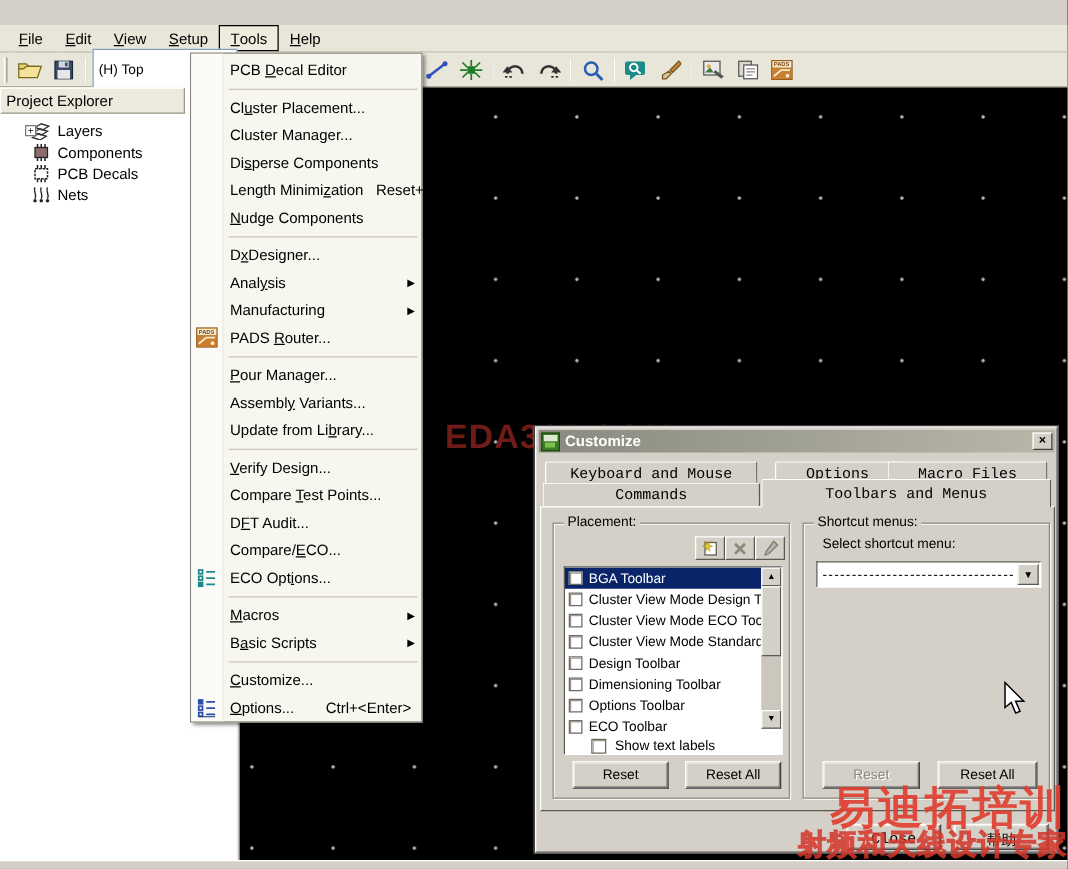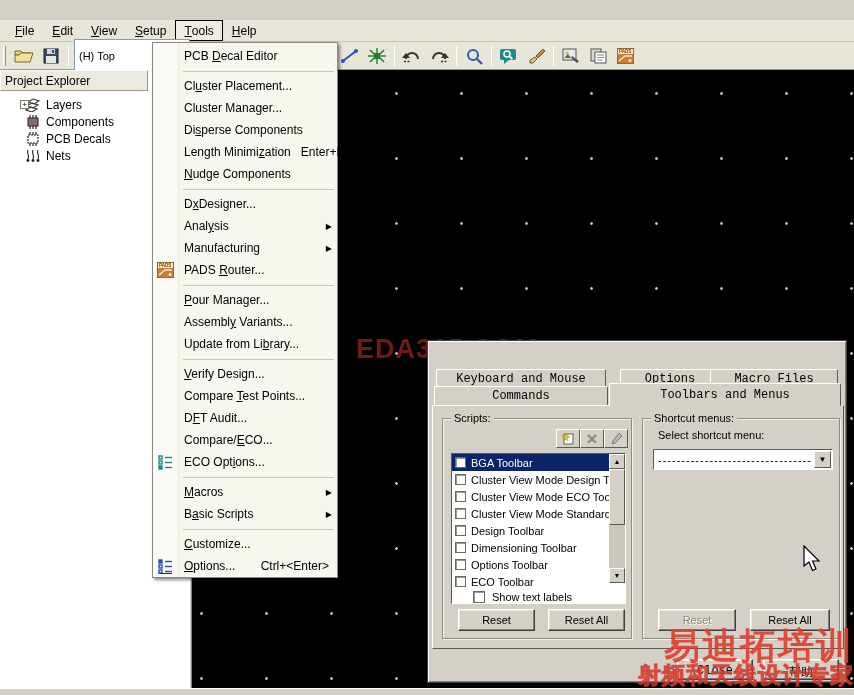--- a/index.html
+++ b/index.html
@@ -362,21 +362,21 @@
         <span class="m-label">Cl<span style="text-decoration: underline;">u</span>ster Placement...</span>
       </div>
       <div class="menu-item">
         <span class="m-label">Cluster Mana<span style="text-decoration: underline;">g</span>er...</span>
       </div>
       <div class="menu-item">
         <span class="m-label">Di<span style="text-decoration: underline;">s</span>perse Components</span>
       </div>
       <div class="menu-item">
         <span class="m-label">Length Minimi<span style="text-decoration: underline;">z</span>ation</span>
-        <span class="m-accel">Enter+M</span>
+        <span class="m-accel">Reset+M</span>
       </div>
       <div class="menu-item">
         <span class="m-label"><span style="text-decoration: underline;">N</span>udge Components</span>
       </div>
       <div class="menu-sep"></div>
       <div class="menu-item">
         <span class="m-label">D<span style="text-decoration: underline;">x</span>Designer...</span>
       </div>
       <div class="menu-item">
         <span class="m-label">Anal<span style="text-decoration: underline;">y</span>sis</span>
@@ -462,33 +462,38 @@
             </g>
             <line x1="2" y1="15.5" x2="15" y2="15.5" stroke="#16306e" stroke-width="1"></line>
           </svg>
         </span>
         <span class="m-label"><span style="text-decoration: underline;">O</span>ptions...</span>
         <span class="m-accel">Ctrl+&lt;Enter&gt;</span>
       </div>
     </div>
 
   <div id="dialog">
+    <div id="dlg-titlebar">
+      <span class="pads-glyph"></span>
+      <span id="dlg-title-text">Customize</span>
+      <div id="dlg-close">×</div>
+    </div>
 
     <div id="tabs">
         <div class="tab back" style="left: 8px; width: 170px;">Keyboard and Mouse</div>
         <div class="tab back" style="left: 192px; width: 100px;">Options</div>
         <div class="tab back" style="left: 282px; width: 128px;">Macro Files</div>
         <div class="tab front" style="left: 6px; width: 174px;">Commands</div>
         <div class="tab front active" style="left: 181px; width: 232px;">Toolbars and Menus</div>
       </div>
 
     <div id="tab-body">
 
       <div class="groupbox" style="left:9px; top:12px; width:190px; height:221px;">
-        <span class="group-label">Scripts:</span>
+        <span class="group-label">Placement:</span>
 
         <div class="mini-btn" style="left:113px; top:10px;">
           <svg width="14" height="13" viewBox="0 0 14 13">
             <rect x="3" y="2" width="9" height="10" fill="#fff" stroke="#5a5a50"></rect>
             <path d="M1 5 L4 4 L3 1 L5 3 L7 1 L6 4 L9 5 L6 6 L7 9 L5 7 L3 9 L4 6 Z" fill="#e8c832" stroke="#a08618" stroke-width=".5"></path>
           </svg>
         </div>
         <div class="mini-btn" style="left:137px; top:10px; color:#8c8a7e;">
           <svg width="12" height="12" viewBox="0 0 12 12">
             <path d="M2 2 L10 10 M10 2 L2 10" stroke="#8c8a7e" stroke-width="2.2"></path>

